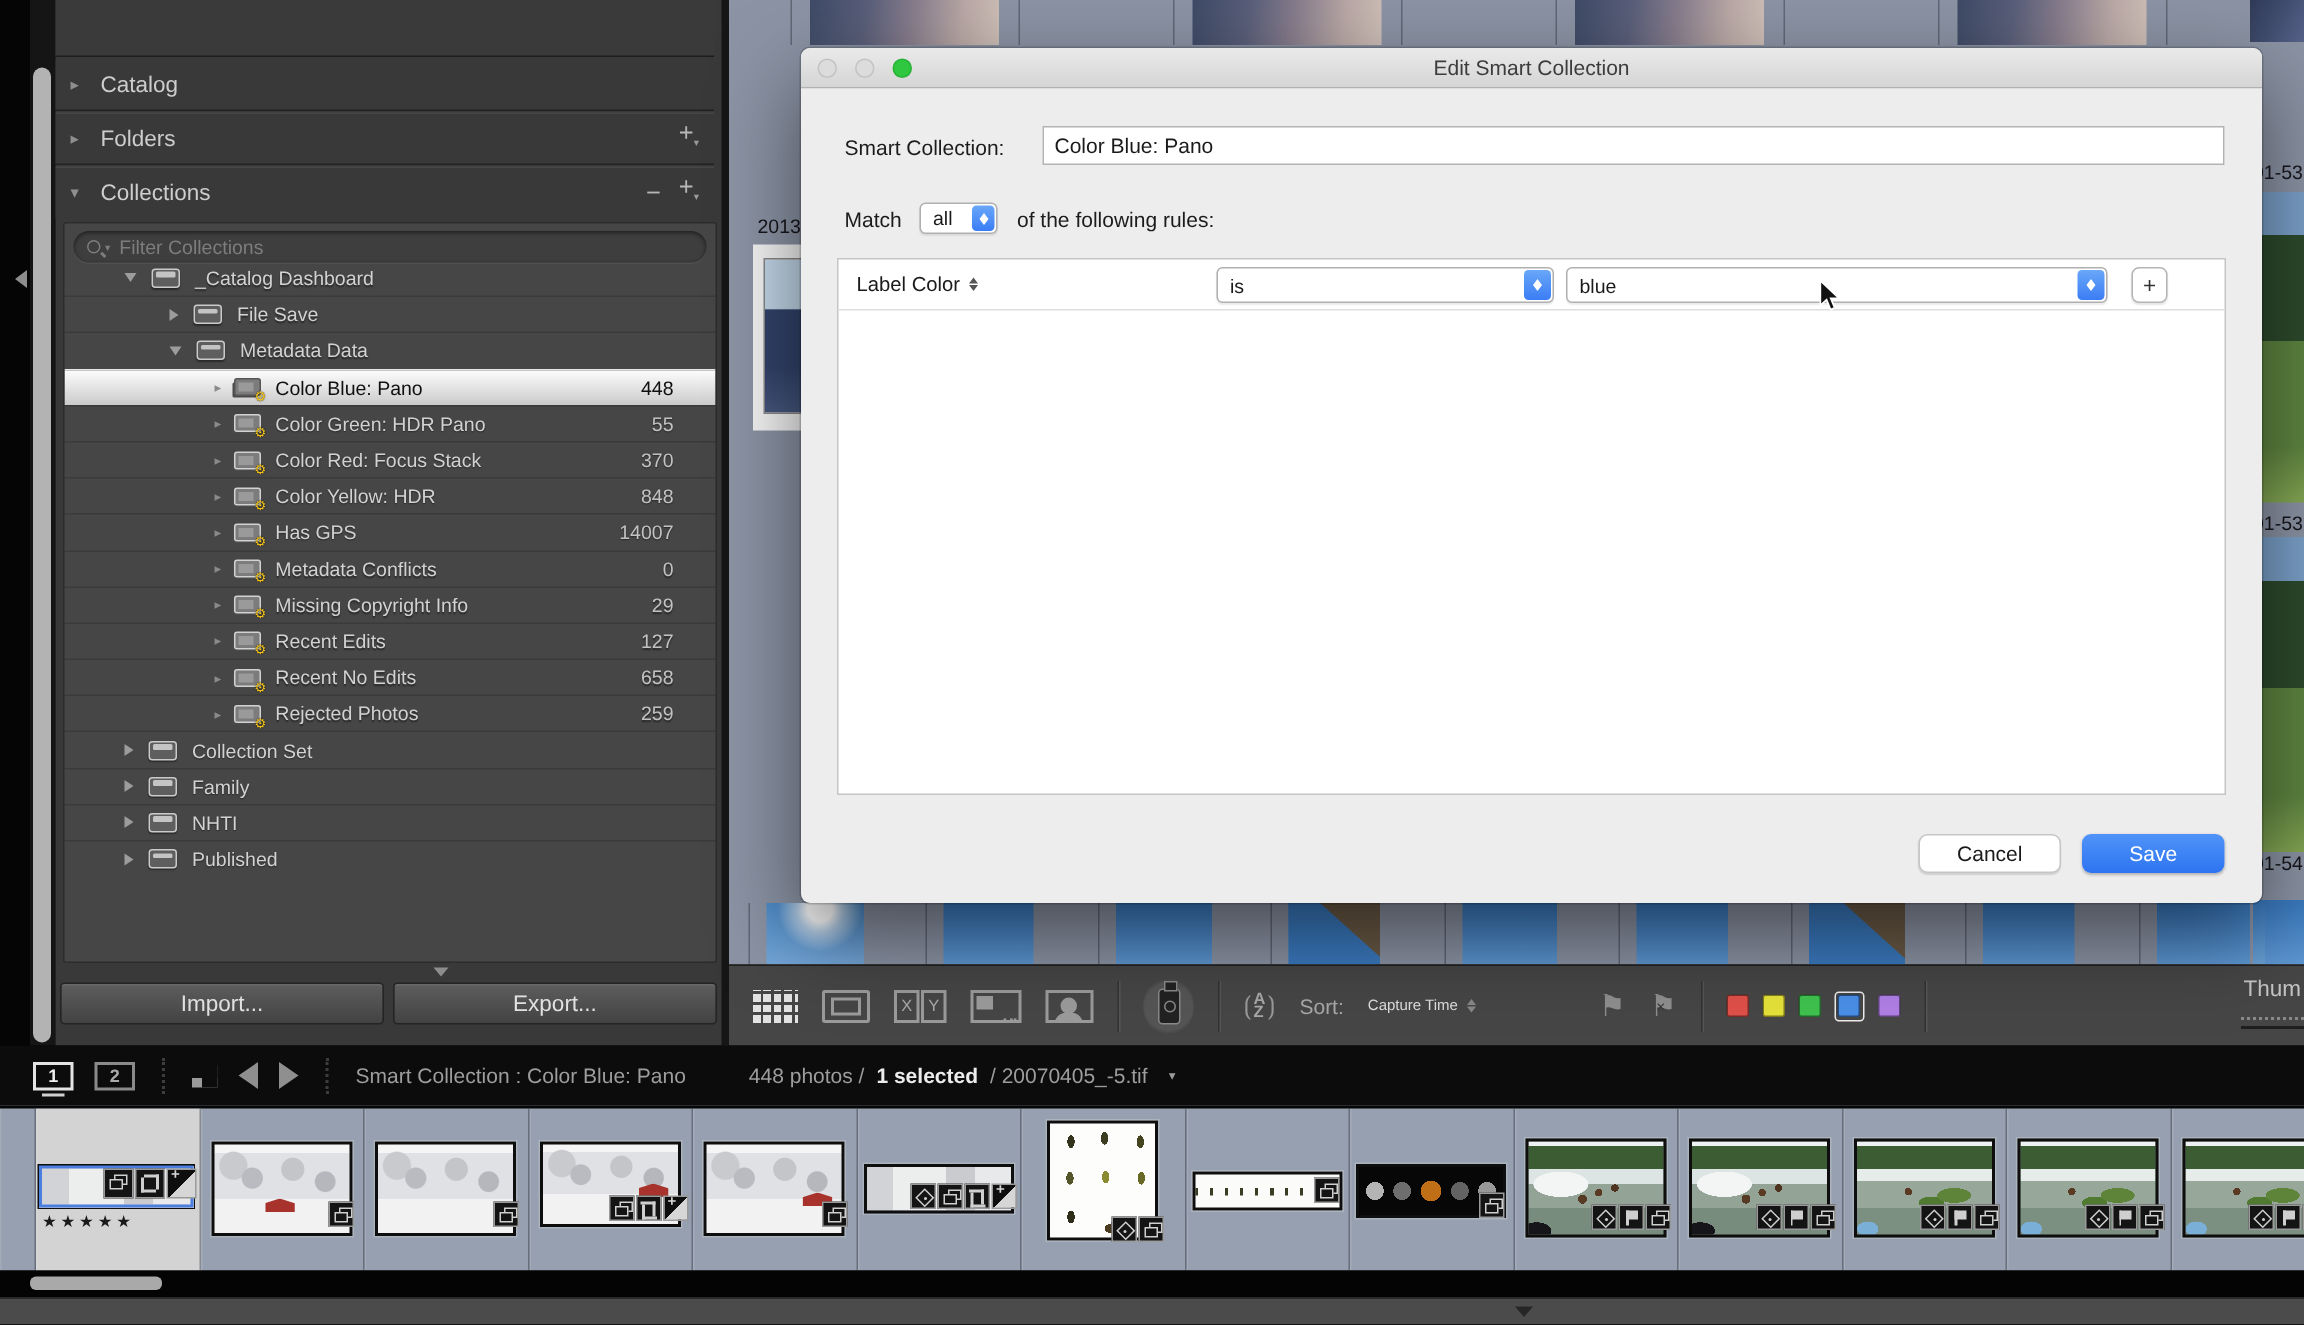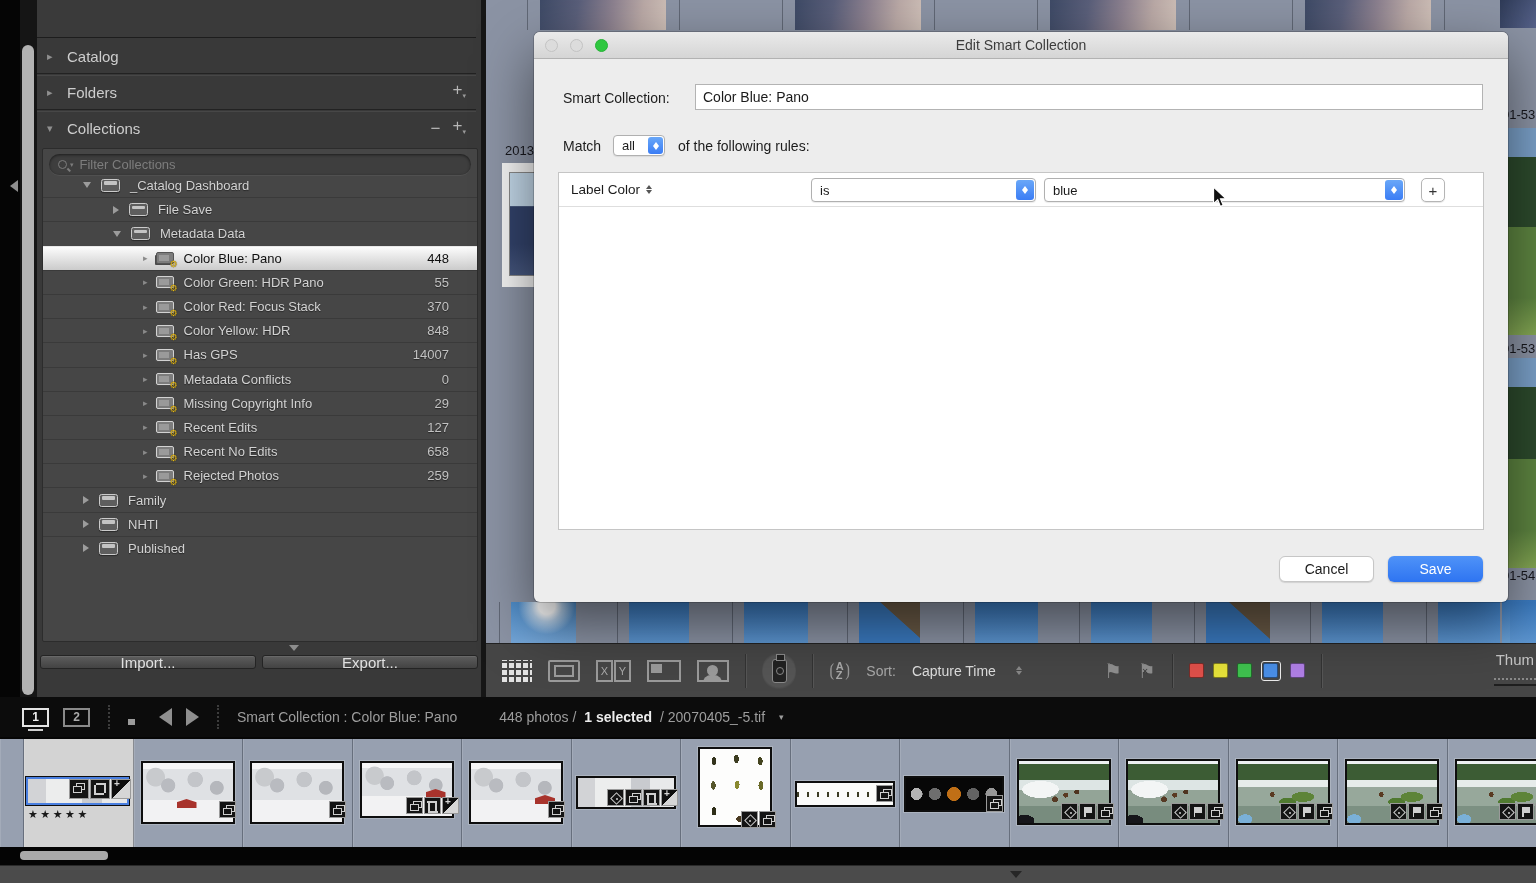--- a/index.html
+++ b/index.html
@@ -56,21 +56,21 @@
     background:#c4c4c4; border-radius:1px; }
   .smart-ic { width:18px; height:12px; border:1.5px solid #d2d2d2; border-radius:2px;
     background:#7c7c7c; position:relative; flex:none; box-shadow:-2px 2px 0 -1px #4a4a4a; }
   .smart-ic::before { content:""; position:absolute; left:2px; top:2px; right:4px; bottom:2px; background:#9a9a9a; }
   .smart-ic::after { content:"⚙"; position:absolute; right:-5px; bottom:-6px; font-size:9px;
     color:#f2c41c; text-shadow:0 0 1px #000; }
   .trow.sel .smart-ic { border-color:#555; }
 
   #tree-resize-caret { left:252px; top:645px; width:0; height:0; position:absolute;
     border-left:5px solid transparent; border-right:5px solid transparent; border-top:6px solid #8d8d8d; }
-  .side-btn { position:absolute; top:655px; height:14px; border-radius:3px;
+  .side-btn { position:absolute; top:655px; height:28px; border-radius:3px;
     background:linear-gradient(#5d5d5d,#434343); border:1px solid #242424;
     box-shadow:inset 0 1px 0 rgba(255,255,255,.08); color:#e0e0e0; font-size:15px;
     display:flex; align-items:center; justify-content:center; }
   #import-btn { left:3px; width:216px; } #export-btn { left:225px; width:216px; }
 
   
   #grid { left:486px; top:0; width:1050px; height:643px; background:#8b93a4; overflow:hidden; }
   .gline { position:absolute; top:0; width:1px; background:rgba(32,37,48,.4); }
   .gp-top { position:absolute; top:0; height:30px; width:126px;
     background:linear-gradient(100deg,#3e4a66 0%,#5a5f7a 30%,#8a7f8e 55%,#baa9a6 80%,#cfc0b8 100%); }
@@ -151,21 +151,21 @@
   .spray-wrap { width:34px; height:40px; border-radius:50%; background:radial-gradient(circle,#555 0 60%, rgba(85,85,85,0) 70%);
     display:flex; align-items:center; justify-content:center; }
   .spray { width:15px; height:24px; background:#222; border:1px solid #8a8a8a; border-radius:3px; position:relative; }
   .spray::before { content:""; position:absolute; left:3px; top:-6px; width:7px; height:5px; background:#222; border:1px solid #8a8a8a; }
   .spray::after { content:""; position:absolute; left:3.5px; top:7px; width:6px; height:6px;
     border:1.5px solid #8a8a8a; border-radius:50%; }
   .tb-az { color:#a8a8a8; font-size:13px; display:flex; align-items:center; gap:1px; }
   .tb-az .arc { font-size:17px; color:#9a9a9a; }
   .tb-az .lets { display:flex; flex-direction:column; line-height:9px; font-size:11px; font-weight:bold; }
   .sort-label { color:#a8a8a8; font-size:14px; }
-  .sort-value { color:#dedede; font-size:14px; display:flex; gap:20px; align-items:center; }
+  .sort-value { color:#dedede; font-size:10px; display:flex; gap:6px; align-items:center; }
   .flag { color:#8e8e8e; font-size:20px; line-height:20px; position:relative; }
   .flag.reject::after { content:"✕"; position:absolute; left:4px; top:1px; font-size:8px; color:#383838; }
   .chips { display:flex; gap:9px; align-items:center; }
   .chip { width:15px; height:15px; border-radius:2px; border:1px solid rgba(0,0,0,.45); }
   .chip-sel { border:1px solid #ececec; border-radius:3px; padding:1.5px; }
   #thumb-zone { position:absolute; right:2px; top:651px; color:#c6c6c6; font-size:15px; }
   #thumb-slider { position:absolute; right:0px; top:678px; width:42px; height:8px;
     border-top:2px dotted #8a8a8a; border-bottom:2px solid #1f1f1f; }
 
   
@@ -444,20 +444,27 @@
           <span class="smart-ic"></span>
             <span class="gap10"></span>
           <span class="tl">Rejected Photos</span>
           <span class="tc">259</span>
         </div>
         <div class="trow lvl1">
           <span class="tri-r"></span>
             <span class="gap10"></span>
           <span class="box-ic"></span>
             <span class="gap10"></span>
+          <span class="tl">Collection Set</span>
+        </div>
+        <div class="trow lvl1">
+          <span class="tri-r"></span>
+            <span class="gap10"></span>
+          <span class="box-ic"></span>
+            <span class="gap10"></span>
           <span class="tl">Family</span>
         </div>
         <div class="trow lvl1">
           <span class="tri-r"></span>
             <span class="gap10"></span>
           <span class="box-ic"></span>
             <span class="gap10"></span>
           <span class="tl">NHTI</span>
         </div>
         <div class="trow lvl1">

